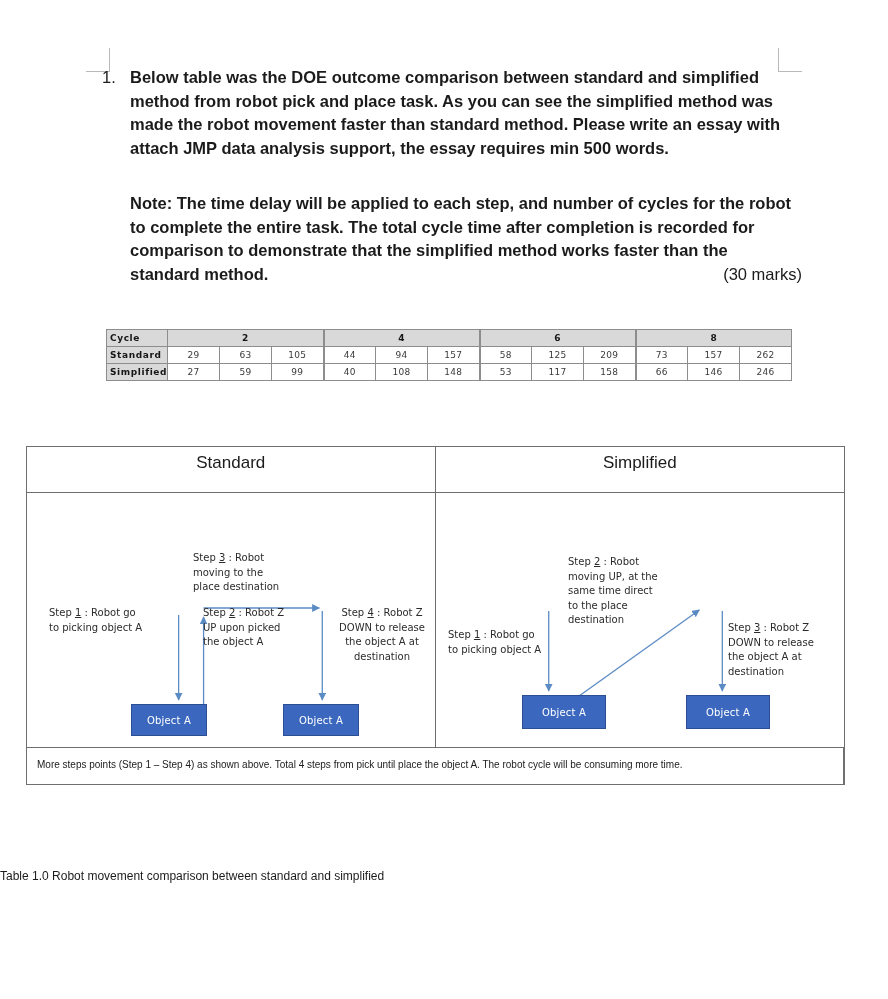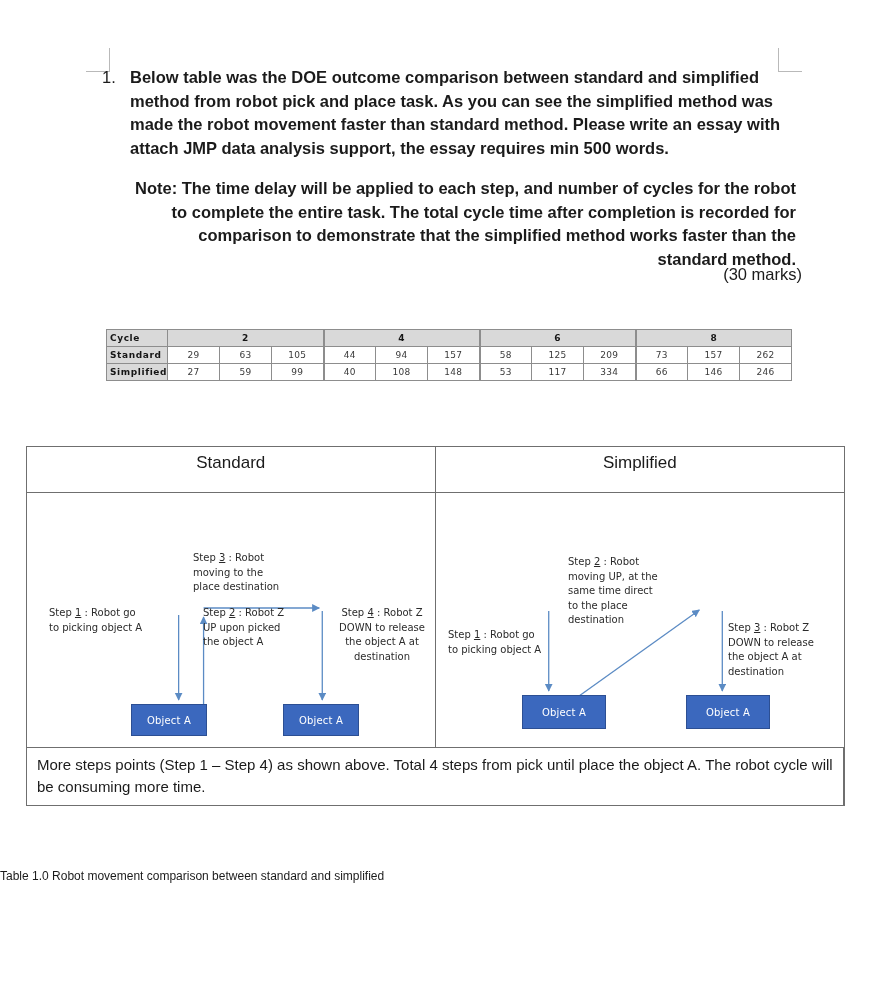--- a/index.html
+++ b/index.html
@@ -59,22 +59,21 @@
   .q-body {
     flex: 1 1 auto;
     font-size: 16.5px;
     line-height: 23.5px;
   }
   .q-body p {
     margin: 0;
     font-weight: bold;
   }
   .q-body p + p {
-    margin-top: 17px;
-    text-align: right;
+    margin-top: 32px;
   }
   .marks {
     position: absolute;
     left: 96px;
     top: 263px;
     width: 706px;
     text-align: right;
     font-size: 16.5px;
     line-height: 22px;
   }
@@ -160,21 +159,21 @@
   .diagram.left { border-right: 1px solid #6f6f6f; }
 
   .cmp-notes {
     display: flex;
     border-top: 1px solid #6f6f6f;
   }
   .cmp-notes .cell {
     flex: 1 1 50%;
     padding: 6px 10px 8px 10px;
     box-sizing: border-box;
-    font-size: 15px;
+    font-size: 10px;
     line-height: 21.5px;
   }
   .cmp-notes .cell.left { border-right: 1px solid #6f6f6f; }
   .cmp-notes .cell p { margin: 0; }
 
   
   .objbox {
     position: absolute;
     background: #3b68be;
     border: 1px solid #2c4f93;
@@ -274,21 +273,21 @@
         <tr>
           <td class="rowlabel">Simplified</td>
           <td class="val">27</td>
           <td class="val">59</td>
           <td class="val">99</td>
           <td class="val grp-sep">40</td>
           <td class="val">108</td>
           <td class="val">148</td>
           <td class="val grp-sep">53</td>
           <td class="val">117</td>
-          <td class="val">334</td>
+          <td class="val">158</td>
           <td class="val grp-sep">66</td>
           <td class="val">146</td>
           <td class="val">246</td>
         </tr>
       </tbody>
   </table>
 </div>
 
 <div class="cmp">
 

